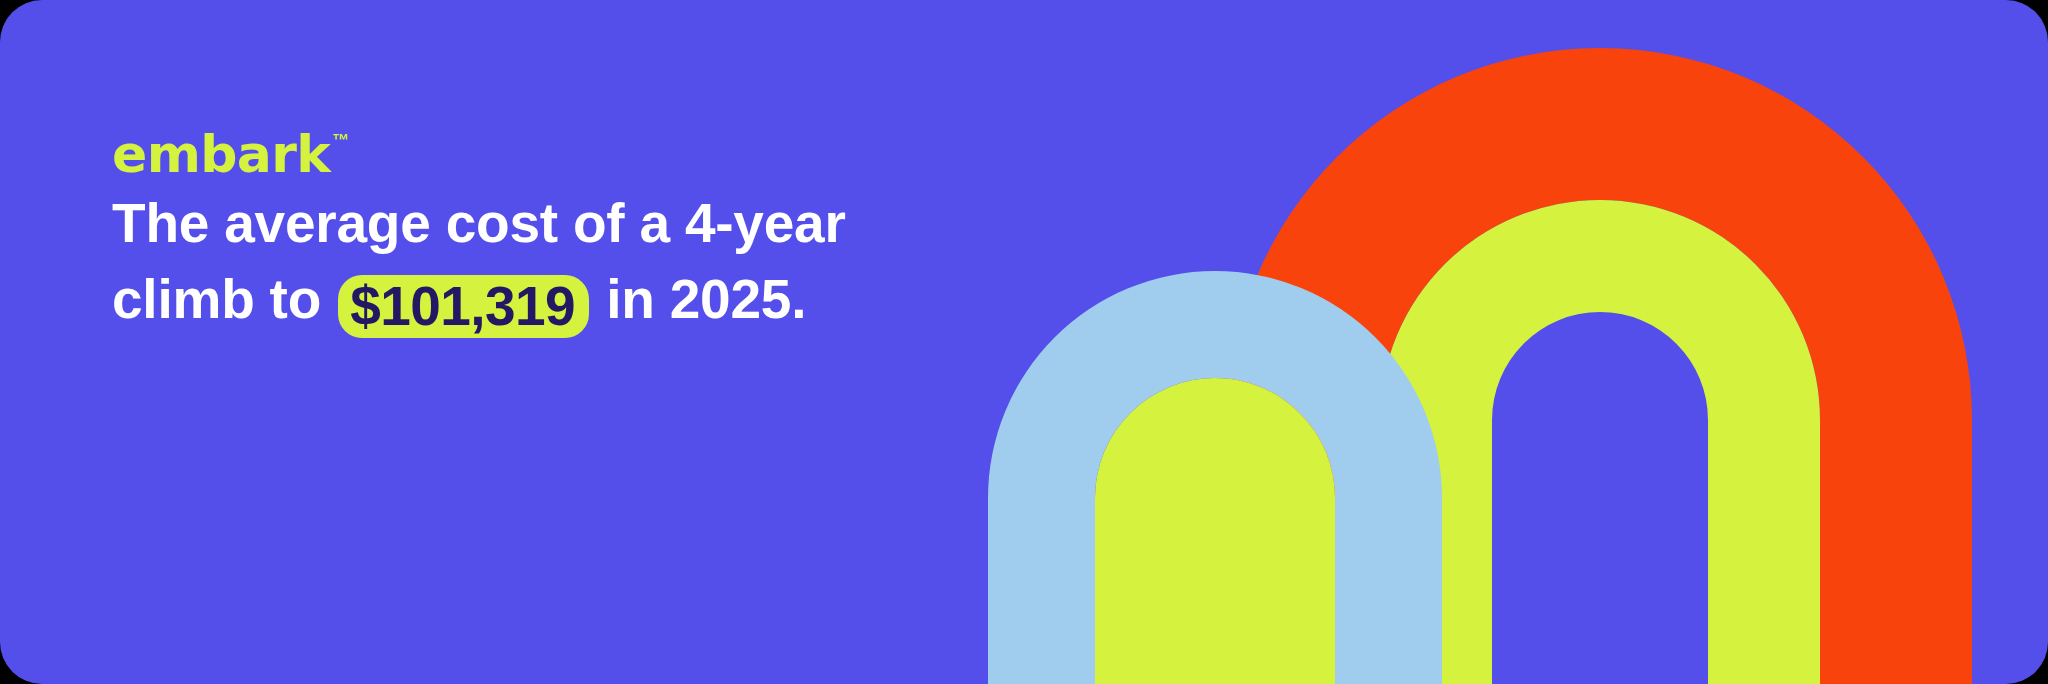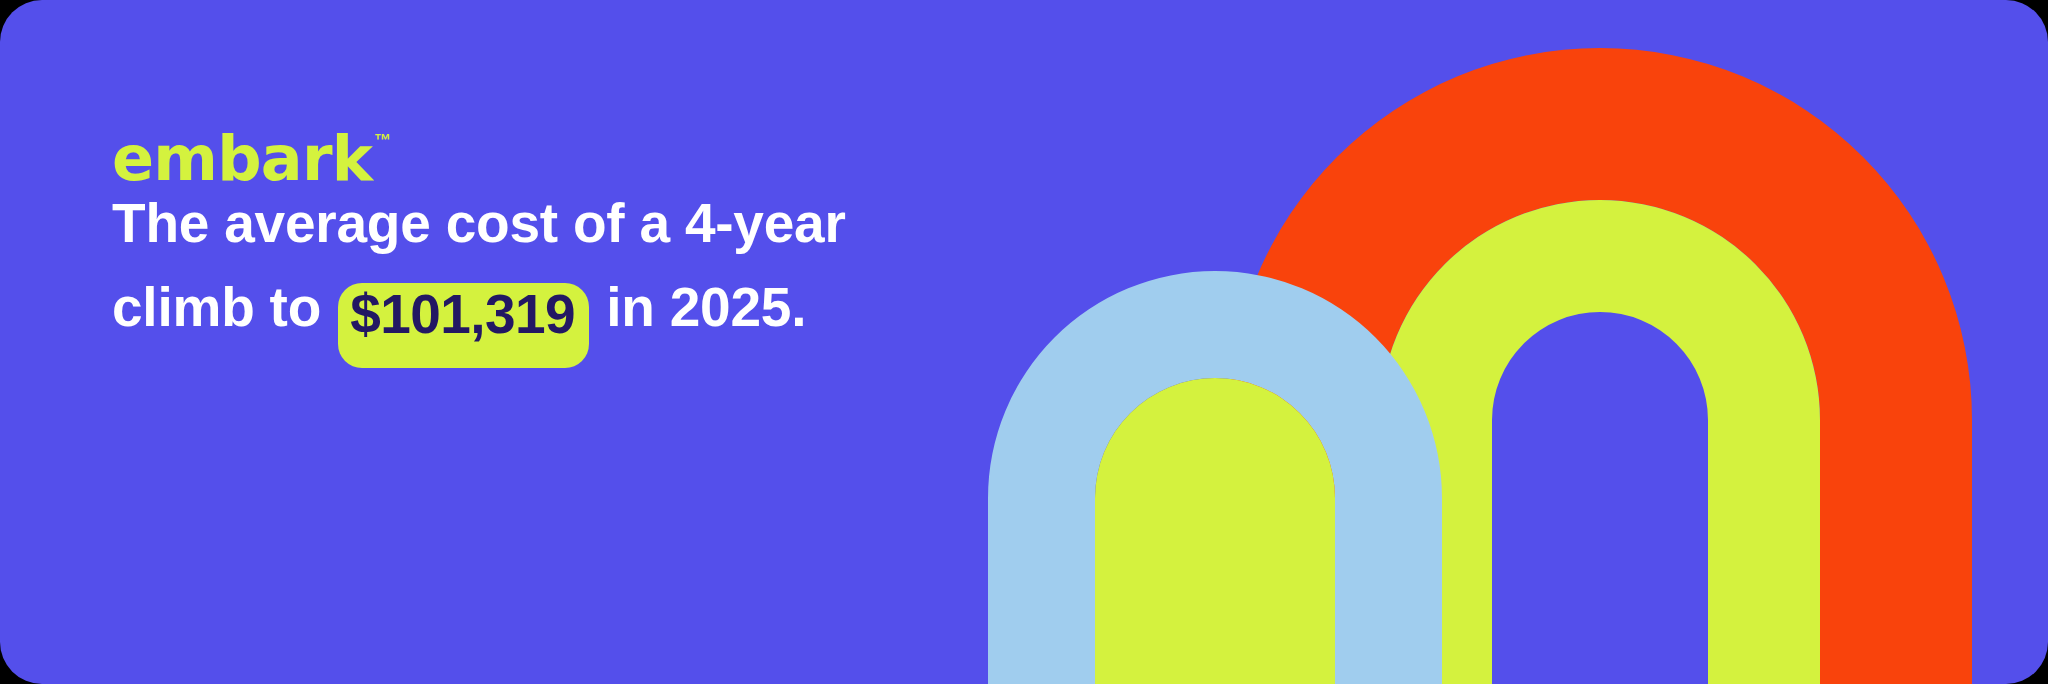--- a/index.html
+++ b/index.html
@@ -40,21 +40,21 @@
 
   #logo {
     position: absolute;
     left: 0;
     top: 128px;
     display: flex;
     align-items: flex-start;
   }
   #logo-word {
     font-family: "DejaVu Sans", sans-serif;
-    font-size: 62px;
+    font-size: 52px;
     font-weight: 700;
     letter-spacing: -0.012em;
     line-height: 1;
     color: #D4F23E;
   }
   #logo-tm {
     font-family: "Liberation Sans", sans-serif;
     font-size: 17px;
     font-weight: 700;
     color: #D4F23E;
@@ -74,22 +74,22 @@
     line-height: 1.30;
     letter-spacing: -0.004em;
   }
   #headline .line { display: block; white-space: nowrap; }
 
   .amount-pill {
     display: inline-block;
     background: #D4F23E;
     color: #231863;
     border-radius: 24px;
-    padding: 2px 14px 24px 12px;
-    margin: 16px 2px;
+    padding: 2px 14px 2px 12px;
+    margin: 8px 2px;
     line-height: 1.08;
     vertical-align: baseline;
     position: relative;
     top: 7px;
     font-weight: 700;
     letter-spacing: -0.01em;
   }
 </style>
 </head>
 <body>

